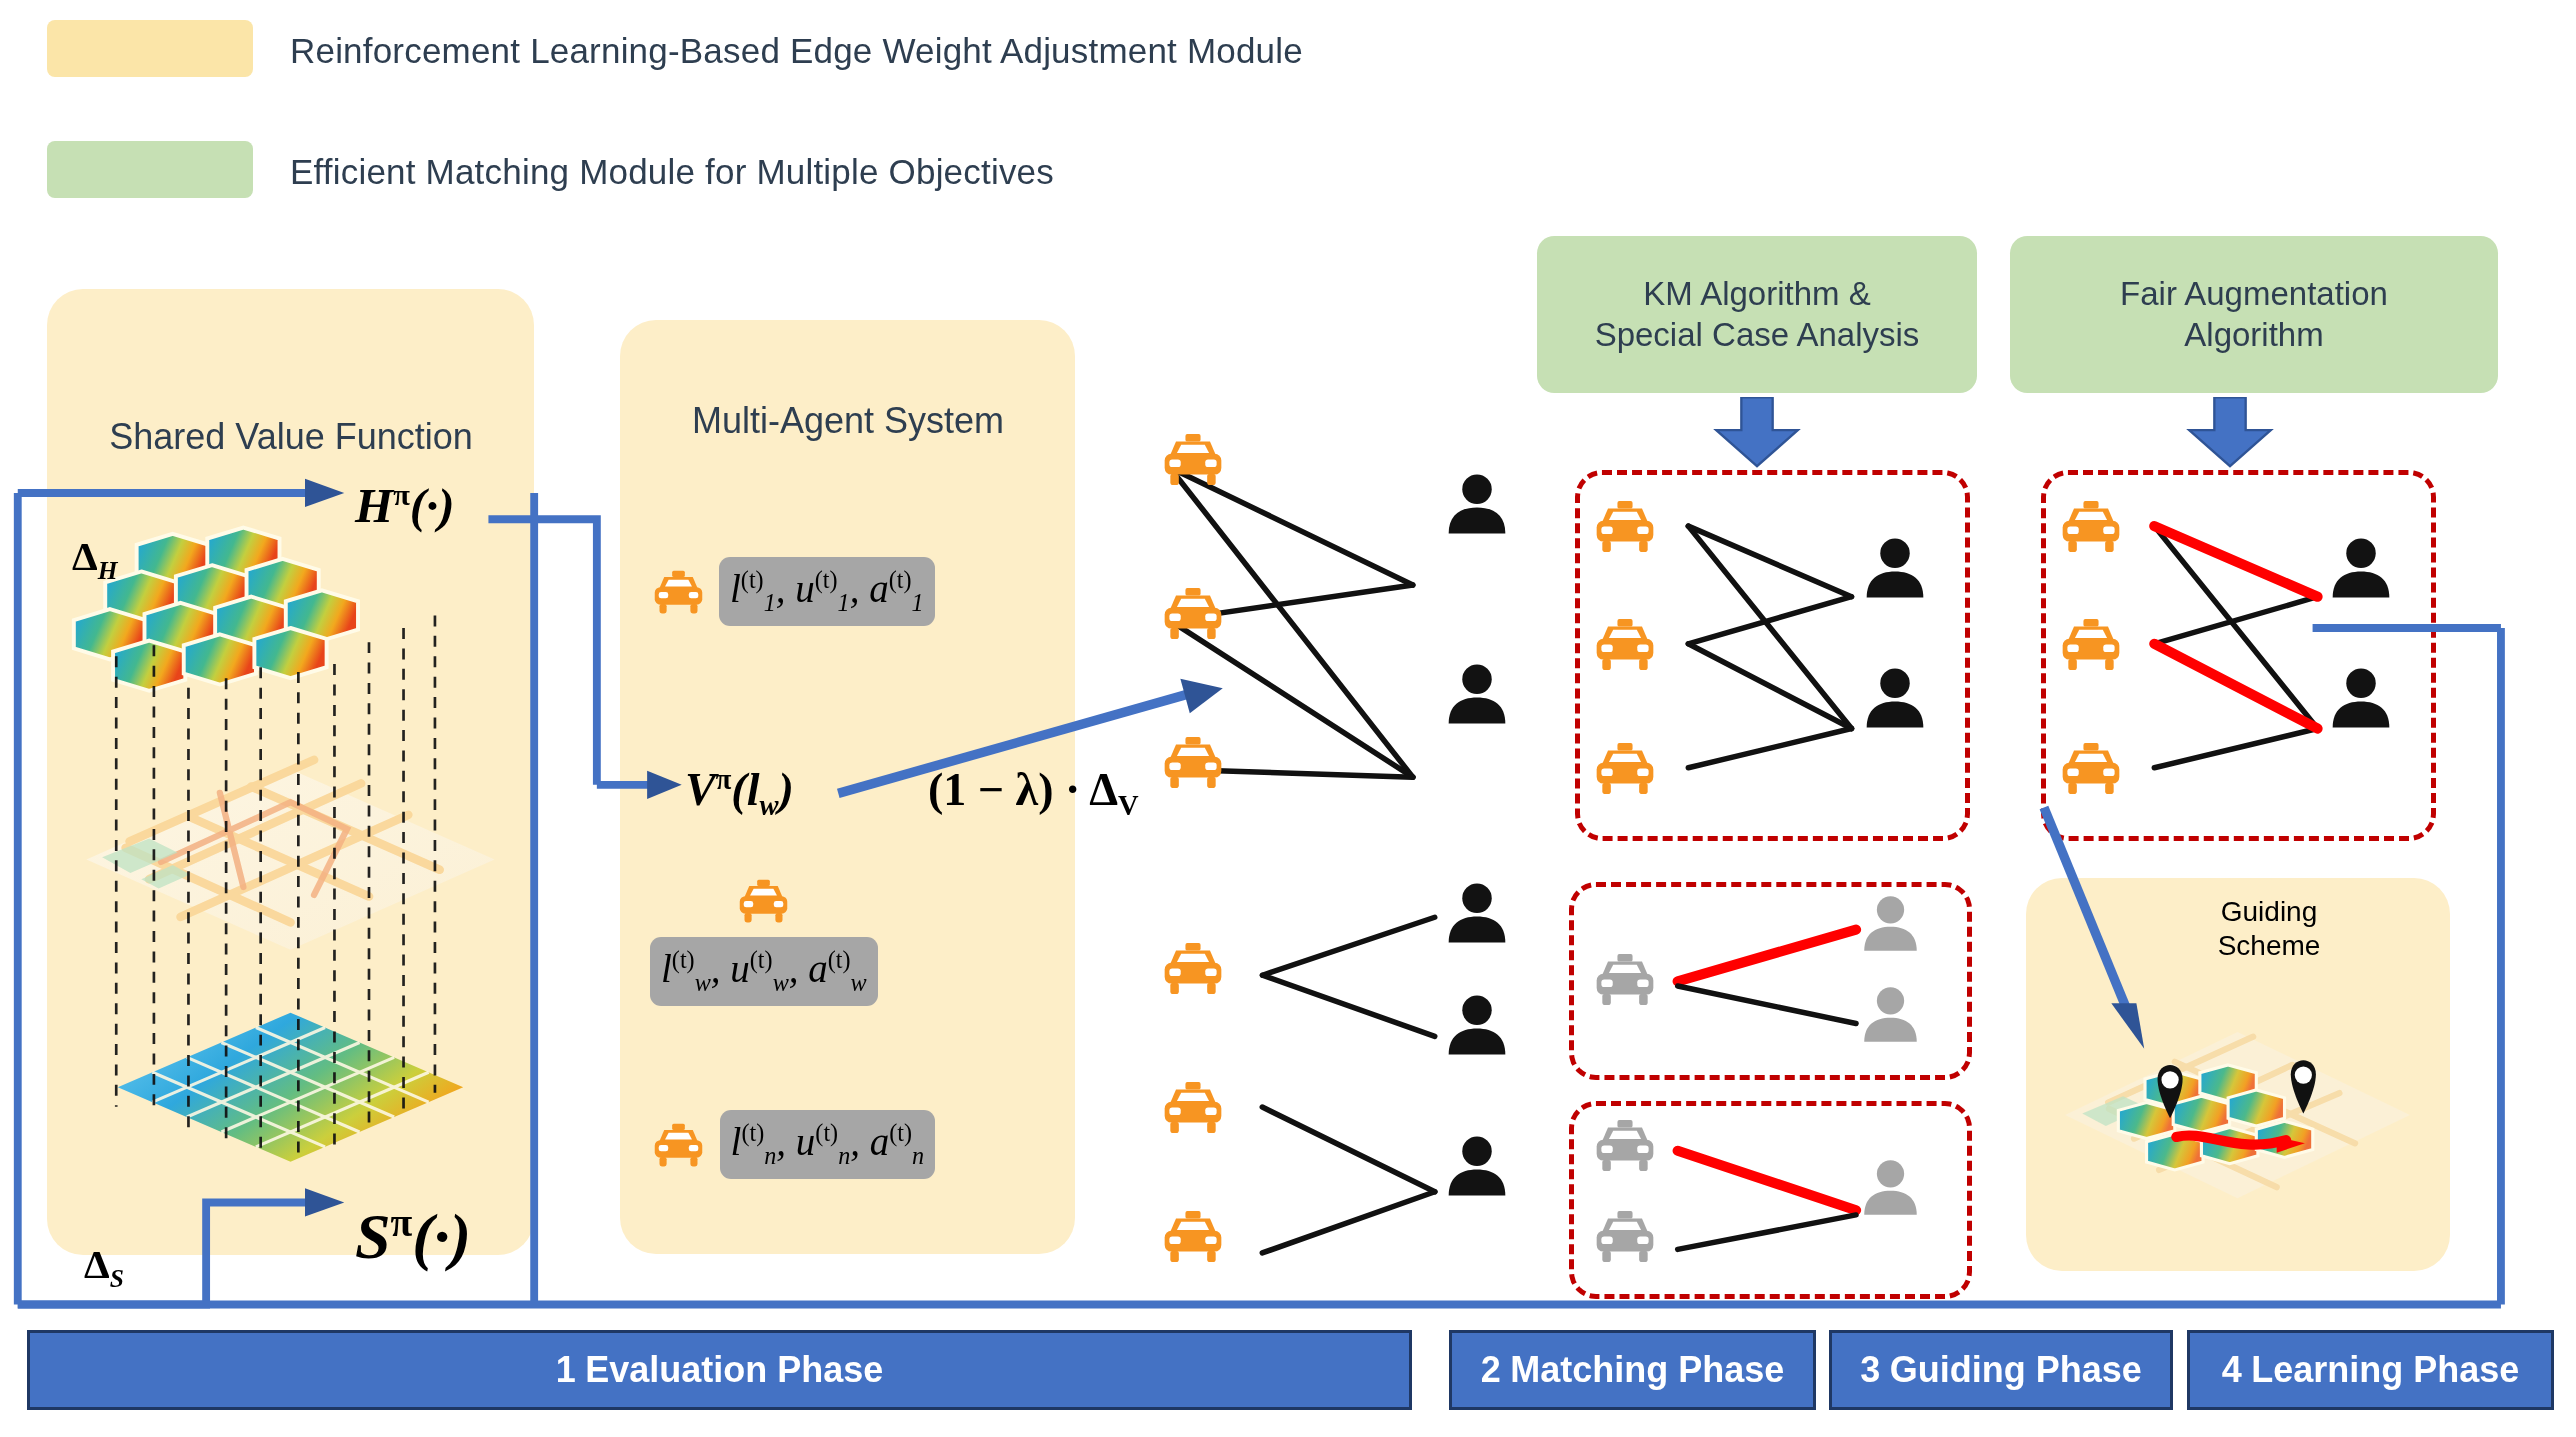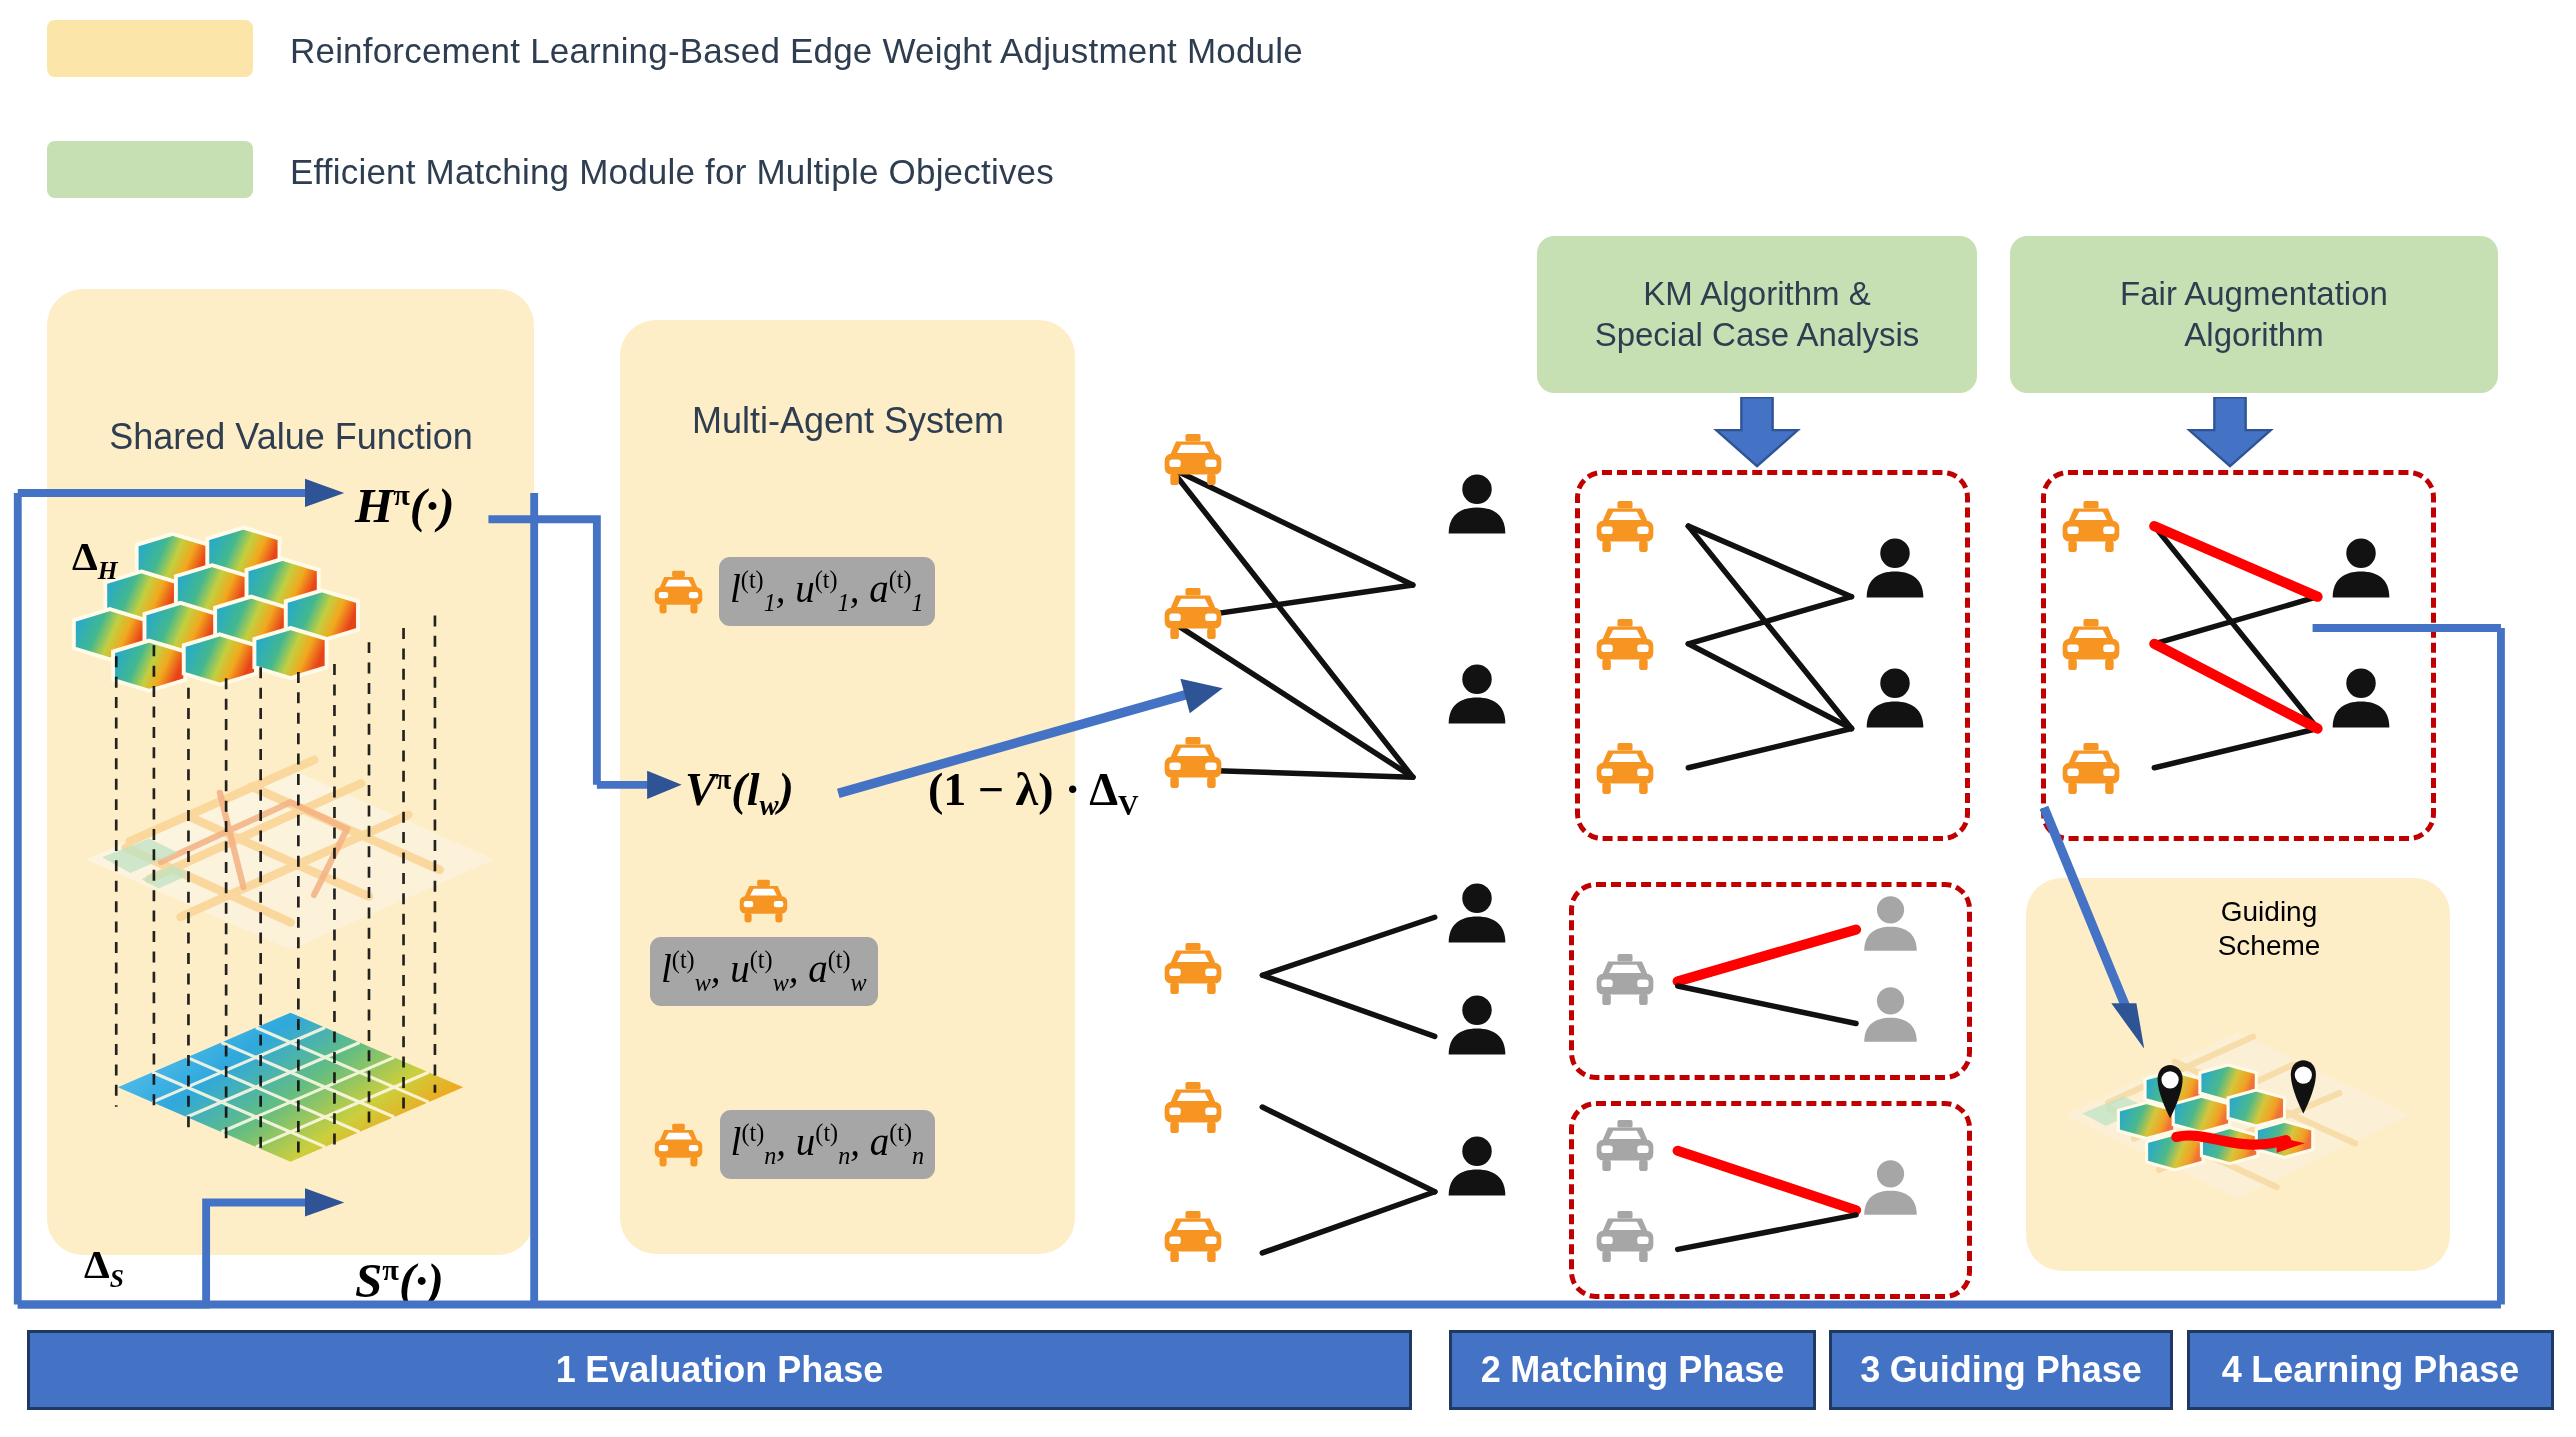--- a/index.html
+++ b/index.html
@@ -139,21 +139,21 @@
       <path d="M444,150 L444,764"></path>
         <path d="M484,134 L484,742"></path>
     </g>
   </svg>
 </div>
 
 <div class="abs mathb" style="left:355px;top:477px;font-size:49px;">
   <span>H</span><span class="sup">π</span><span>(·)</span>
 </div>
 
-<div class="abs mathb" style="left:355px;top:1252px;font-size:49px;font-family:Liberation Serif, serif;">
+<div class="abs mathb" style="left:355px;top:1200px;font-size:64px;font-family:Liberation Serif, serif;">
   <span>S</span><span class="sup">π</span><span>(·)</span>
 </div>
 
 <div class="abs mathb" style="left:72px;top:532px;font-size:41px;">
   <span style="font-style:normal;">Δ</span><span class="sub">H</span>
 </div>
 
 <div class="abs mathb" style="left:84px;top:1240px;font-size:41px;">
   <span style="font-style:normal;">Δ</span><span class="sub">S</span>
 </div>

